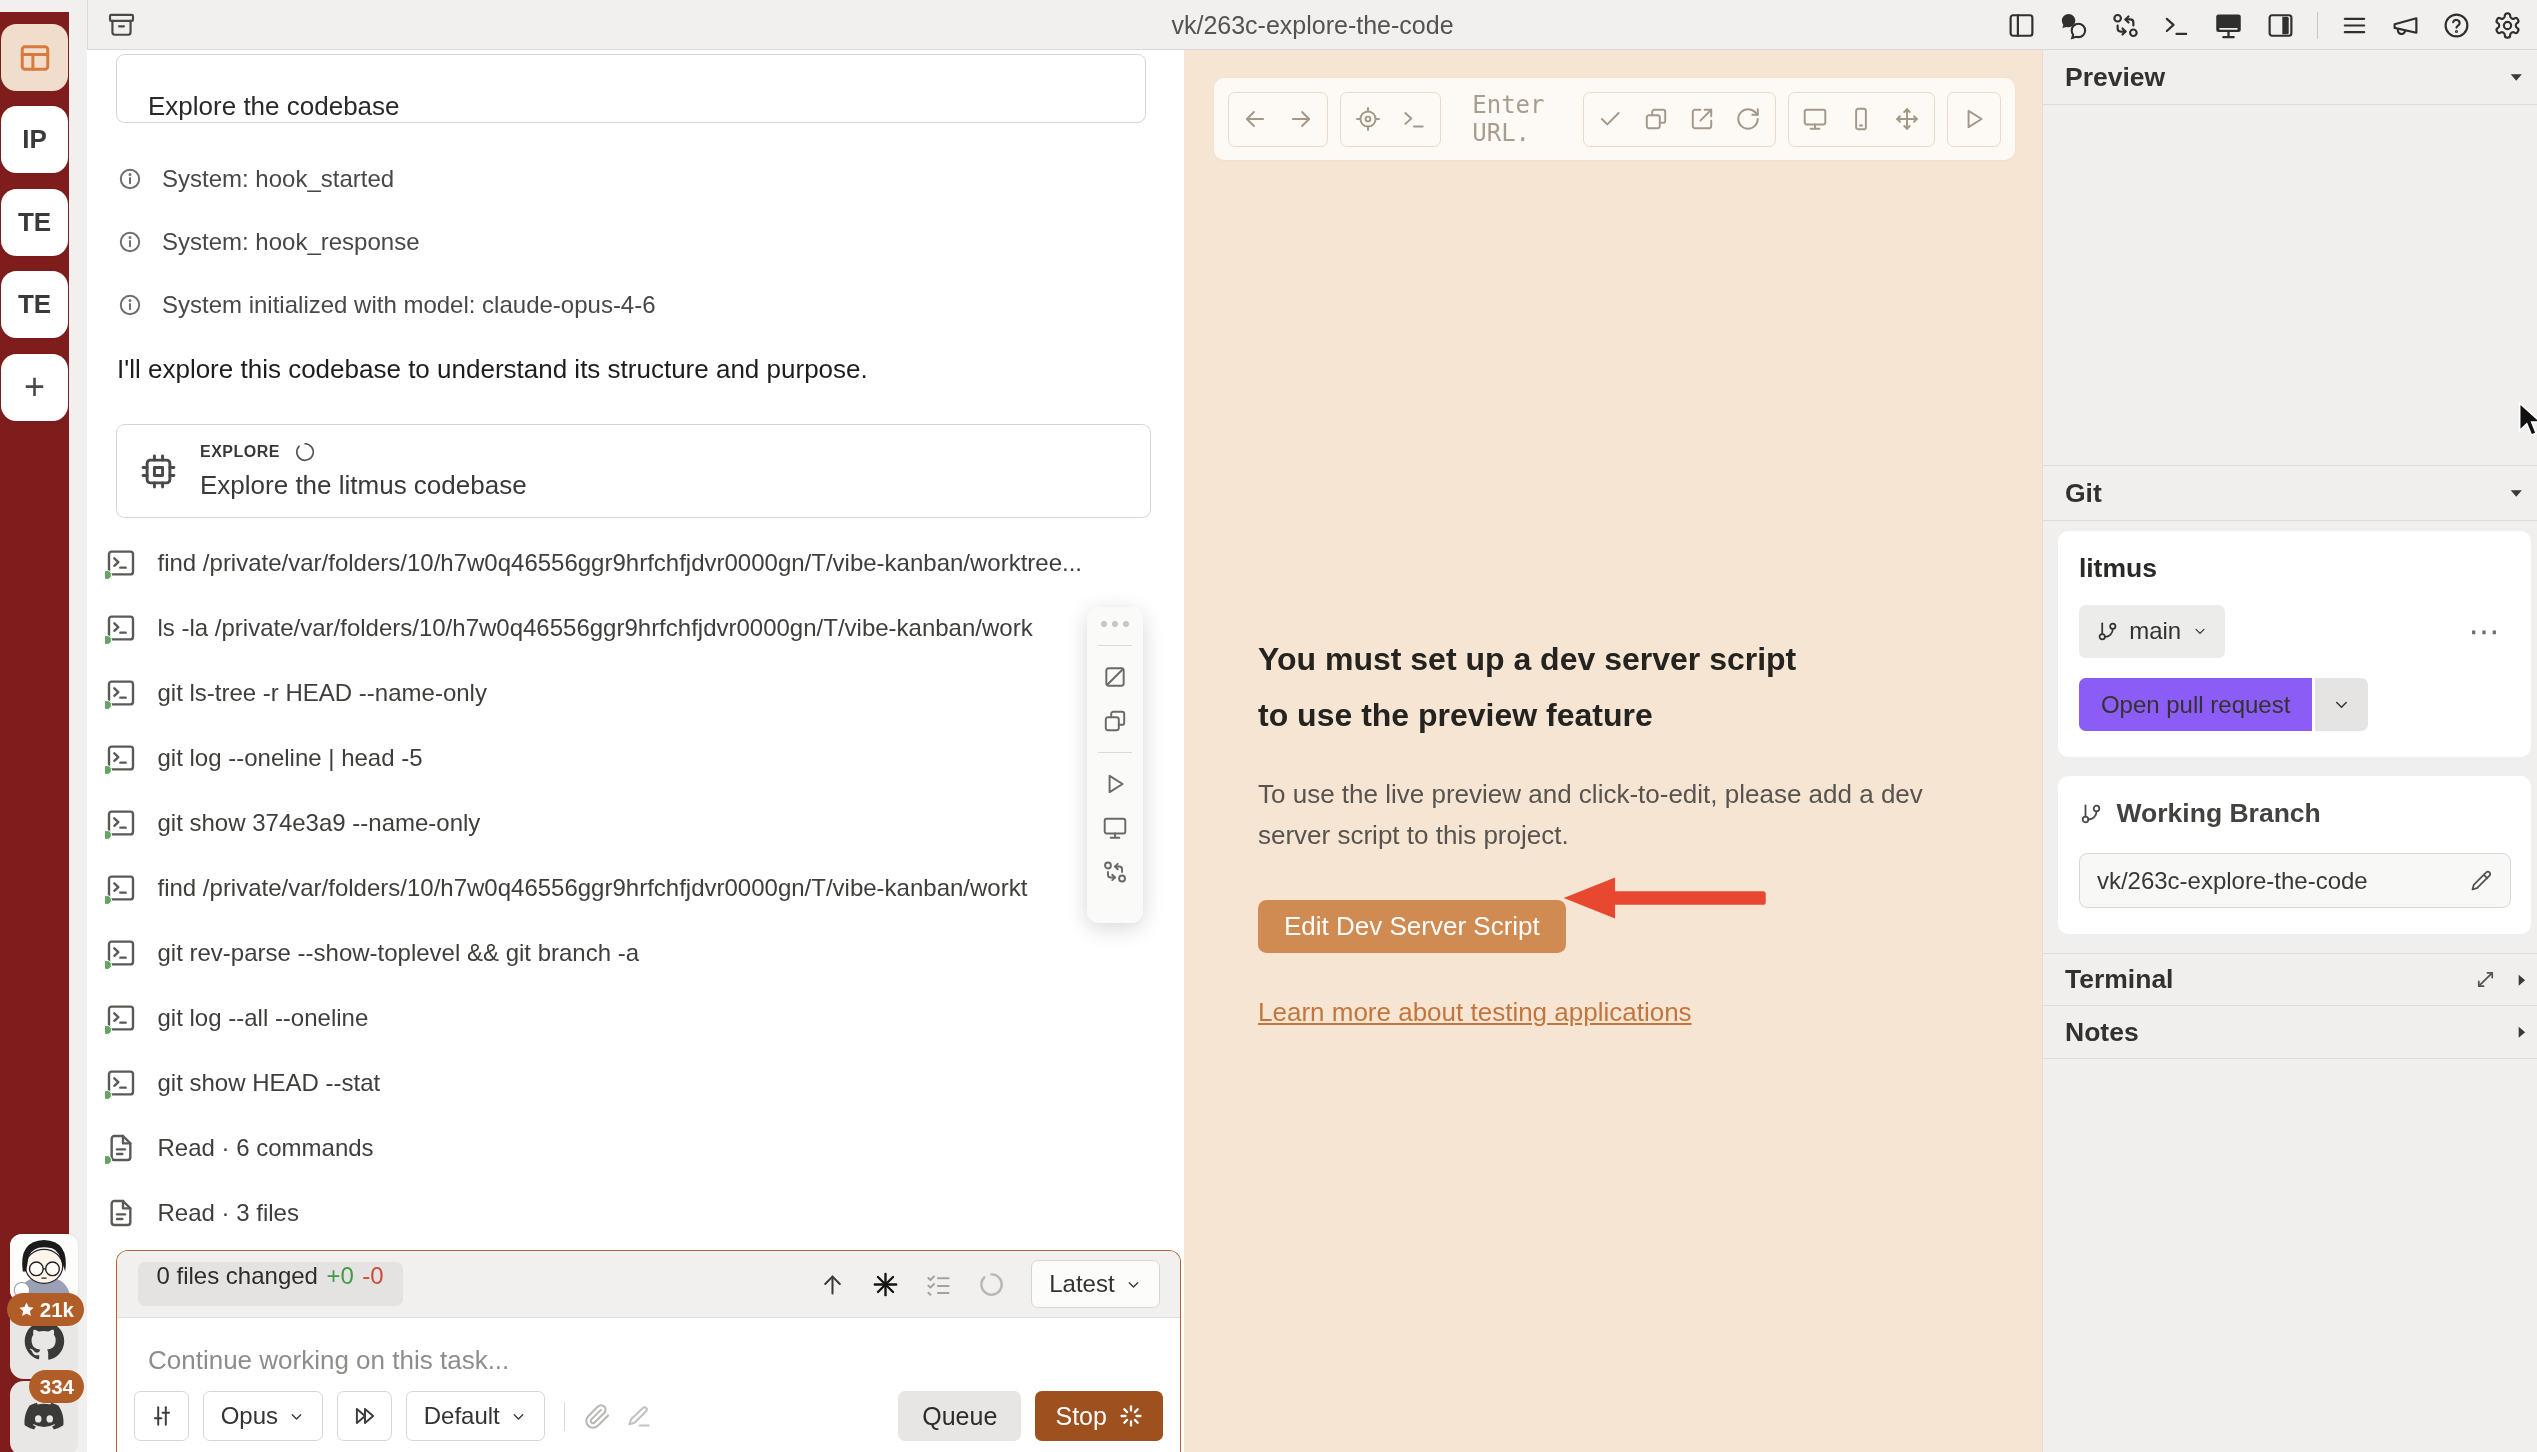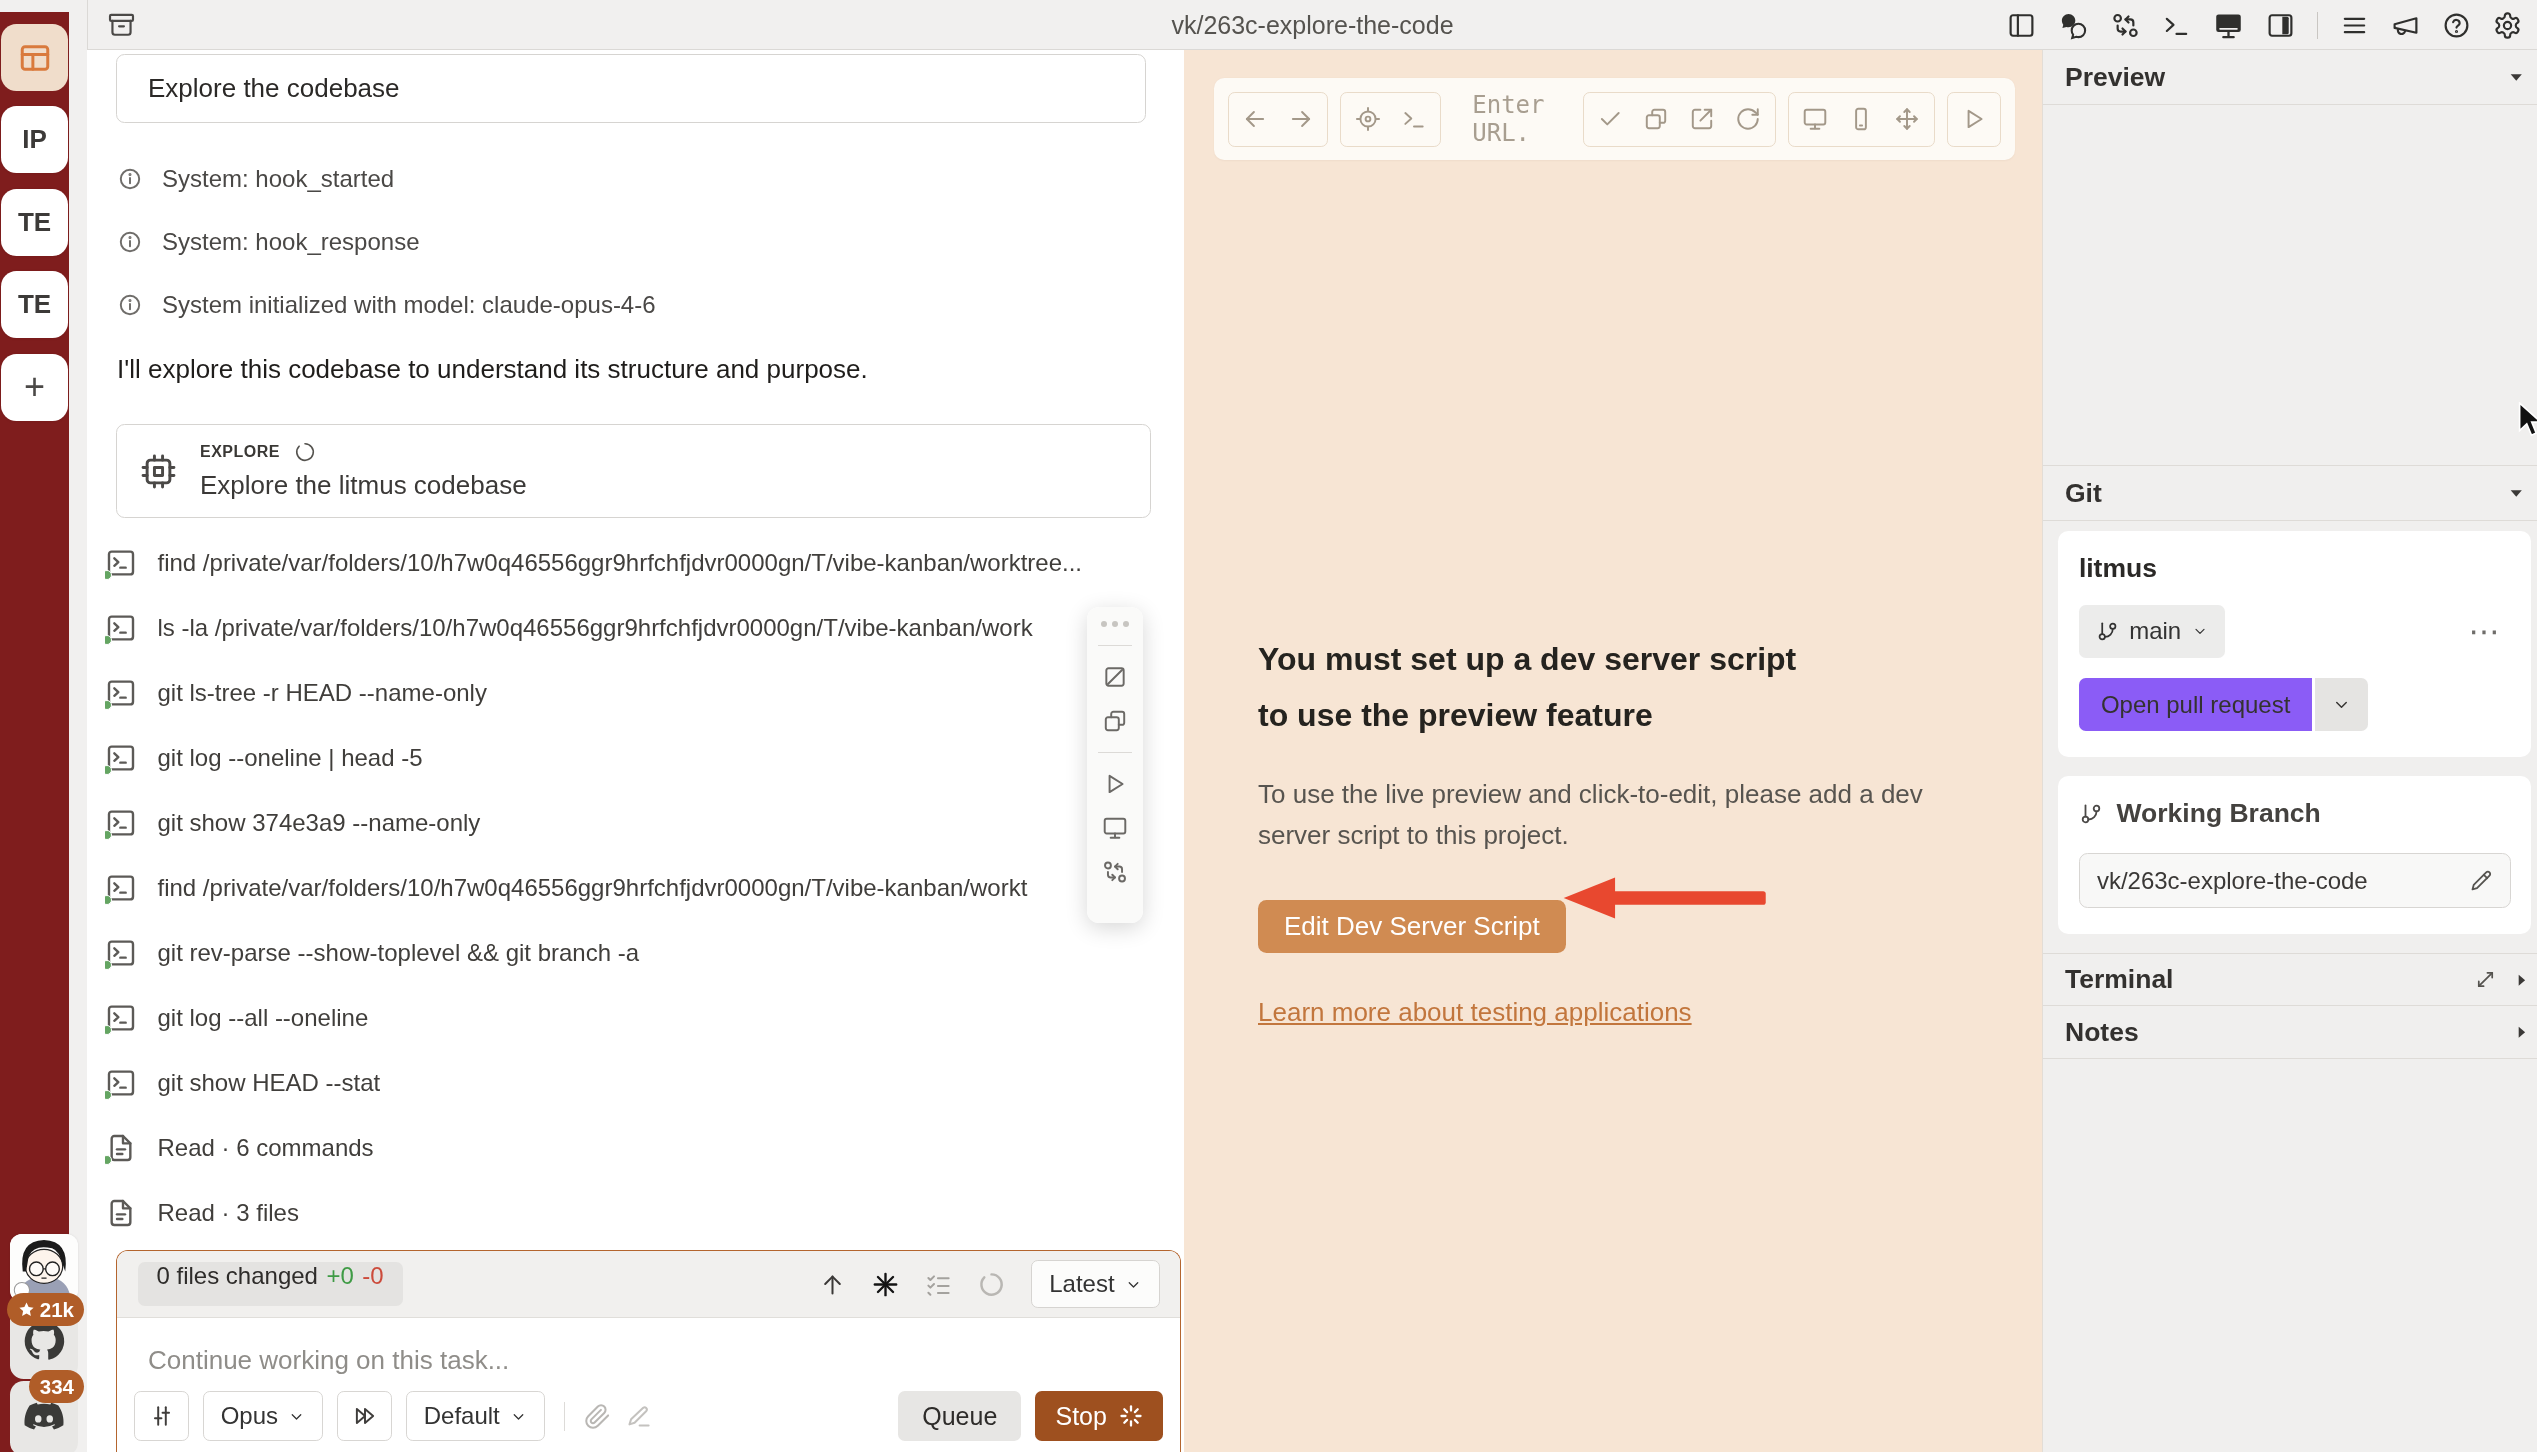--- a/index.html
+++ b/index.html
@@ -28,21 +28,21 @@
   .rail-bottom{position:absolute;left:0;bottom:8.5px;width:87px;display:flex;flex-direction:column;align-items:center;gap:2px}
   .avatar{width:68px;height:68px;border-radius:12px;overflow:hidden;background:#fff;box-shadow:0 0.9px 2.6px rgba(0,0,0,.1)}
   .social{position:relative;width:68px;height:75px;border-radius:13.7px;background:#e8e7e5;display:flex;
     align-items:center;justify-content:center;color:#3a3a38;cursor:pointer}
   .badge{position:absolute;top:-10.3px;right:-6.8px;background:var(--badge-brown,#b05d28);color:#fff;
     border-radius:854px;font-size:20.5px;font-weight:700;padding:4.3px 10.3px;display:flex;align-items:center;gap:5.1px;white-space:nowrap}
 
   
   .chat{position:absolute;left:87px;top:50px;width:1097px;height:1403px;background:#fff;overflow:hidden}
   .task-card{position:absolute;left:29px;top:4.3px;width:1030px;height:69px;border:1.3px solid #d6d4d1;
-    border-radius:8.5px;display:flex;align-items:center;padding-left:31px;font-size:26px;color:#2b2927}
+    border-radius:8.5px;display:flex;align-items:flex-end;padding-left:31px;font-size:26px;color:#2b2927}
   .system-list{position:absolute;left:30px;top:97px;width:1025px}
   .system-row{height:63px;display:flex;align-items:center;gap:19px;color:#4b4947;cursor:pointer}
   .system-row .txt{font-size:24px;color:#4a4846}
   .assistant-msg{position:absolute;left:30px;top:304px;font-size:26px;color:#1f1d1b}
   .explore-card{position:absolute;left:29px;top:374px;width:1035px;height:94px;border:1.3px solid #d6d4d1;
     border-radius:8.5px;display:flex;align-items:center;padding-left:22px;gap:22px;cursor:pointer}
   .explore-body .row1{display:flex;align-items:center;gap:13.7px;margin-bottom:6.8px}
   .explore-label{font-size:16px;font-weight:700;letter-spacing:0.5px;color:#3a3835}
   .explore-desc{font-size:26px;color:#3b3937}
   .activity{position:absolute;left:18px;top:480px;width:1062px}

